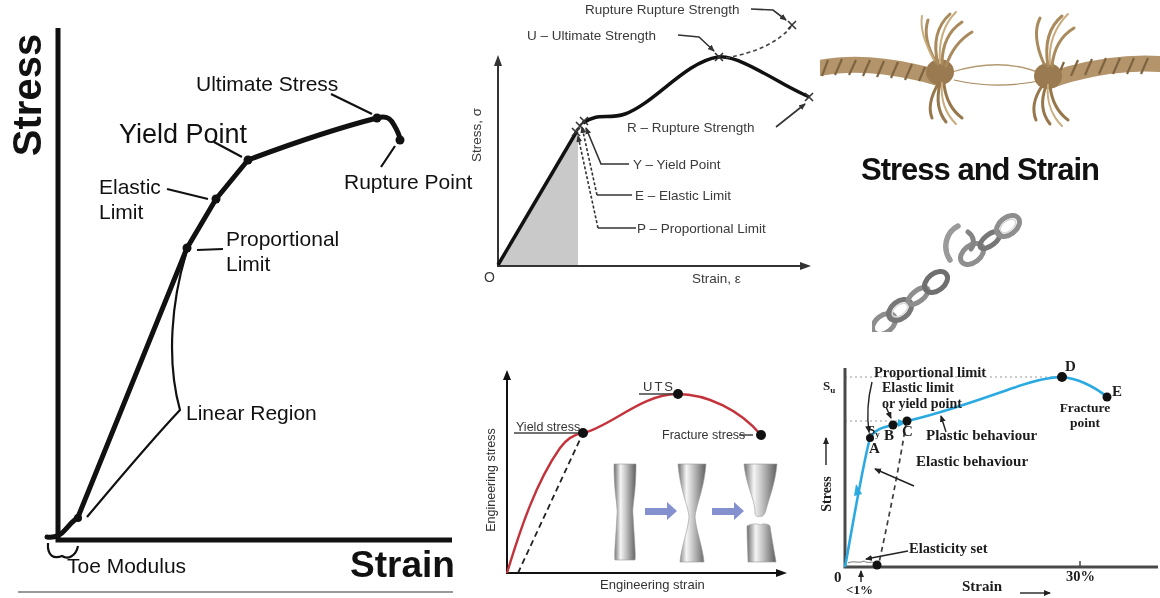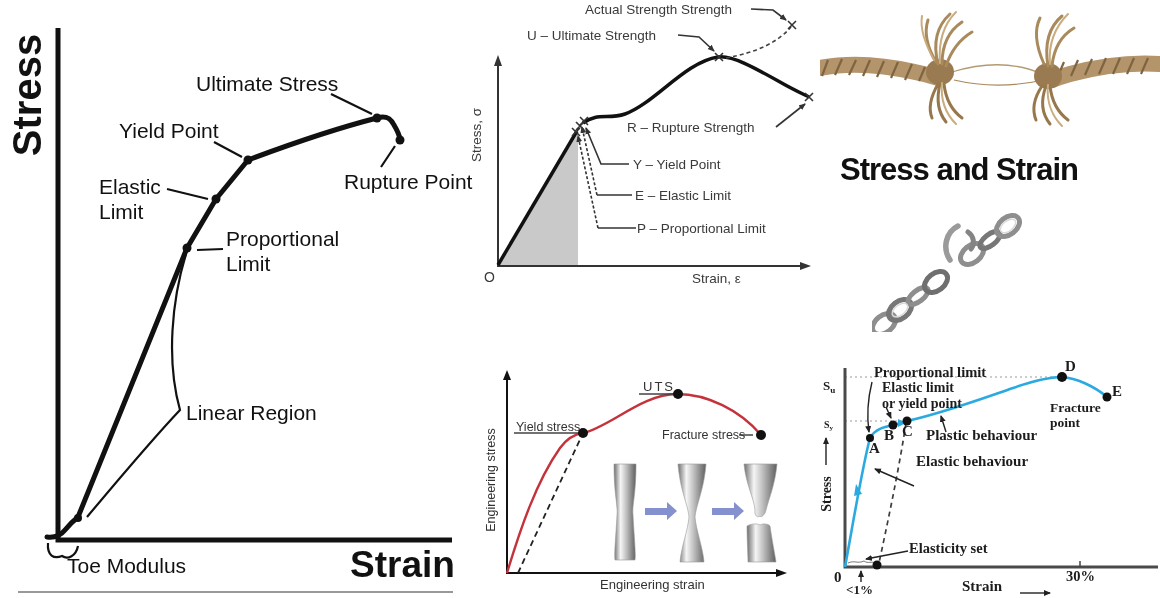--- a/index.html
+++ b/index.html
@@ -5,21 +5,21 @@
   html,body{margin:0;padding:0;background:#fff;}
   #stage{position:relative;width:1160px;height:598px;background:#fff;overflow:hidden;
          font-family:"Liberation Sans",sans-serif;}
   svg{position:absolute;display:block;}
   .lbl{position:absolute;color:#111;white-space:pre-line;line-height:1.18;
        font-family:"Liberation Sans",sans-serif;}
   .gray{color:#3a3a3a;}
   .mid{color:#333;}
   .serif{font-family:"Liberation Serif","DejaVu Serif",serif;color:#1c1c1c;font-weight:700;}
   .rot{transform:rotate(-90deg);text-align:center;}
-  .ctr{text-align:left;}
+  .ctr{text-align:center;}
   .big{font-weight:700;}
   sub{font-size:70%;vertical-align:-0.35em;}
 </style>
 </head>
 <body>
 
 <div id="stage">
 
   <svg style="left:0;top:0" width="470" height="598" viewBox="0 0 470 598">
     <path d="M 58,28 L 58,540 L 452,540" fill="none" stroke="#111" stroke-width="5"></path>
@@ -32,21 +32,21 @@
     <circle cx="187" cy="248" r="4.5" fill="#111"></circle>
     <circle cx="216" cy="199" r="4.5" fill="#111"></circle>
     <circle cx="248" cy="160" r="4.5" fill="#111"></circle>
     <circle cx="377" cy="118" r="4.5" fill="#111"></circle>
     <circle cx="400" cy="140" r="4.5" fill="#111"></circle>
   </svg>
 
   <div class="lbl rot big" style="left:-53px;top:72px;width:160px;height:46px;line-height:46px;font-size:40px">Stress</div>
   <div class="lbl big" style="left:350px;top:543px;font-size:37px">Strain</div>
   <div class="lbl" style="left:196px;top:72px;font-size:21px">Ultimate Stress</div>
-  <div class="lbl" style="left:119px;top:119px;font-size:21px">Yield Point</div>
+  <div class="lbl" style="left:119px;top:119px;font-size:27px">Yield Point</div>
   <div class="lbl" style="left:99px;top:175px;font-size:21px">Elastic
 Limit</div>
   <div class="lbl" style="left:226px;top:227px;font-size:21px">Proportional
 Limit</div>
   <div class="lbl" style="left:344px;top:170px;font-size:21px">Rupture Point</div>
   <div class="lbl" style="left:186px;top:401px;font-size:21px">Linear Region</div>
   <div class="lbl" style="left:67px;top:554px;font-size:21px">Toe Modulus</div>
 
   <svg style="left:470px;top:0" width="350" height="300" viewBox="0 0 350 300">
     <defs>
@@ -67,21 +67,21 @@
     <path d="M 281,9 L 303,10 L 316,20" fill="none" stroke="#333" stroke-width="1.6" marker-end="url(#m2)"></path>
     <path d="M 208,35 L 229,37 L 244,51" fill="none" stroke="#333" stroke-width="1.6" marker-end="url(#m2)"></path>
     <path d="M 306,127 L 335,104" fill="none" stroke="#333" stroke-width="1.6" marker-end="url(#m2)"></path>
     <path d="M 159,164 L 131,164 L 116,128" fill="none" stroke="#333" stroke-width="1.6" marker-end="url(#m2)"></path>
     <path d="M 162,195 L 127,195" fill="none" stroke="#333" stroke-width="1.6"></path>
     <path d="M 127,195 L 112,127" fill="none" stroke="#333" stroke-width="1.6" stroke-dasharray="3,2" marker-end="url(#m2)"></path>
     <path d="M 166,228 L 128,228" fill="none" stroke="#333" stroke-width="1.6"></path>
     <path d="M 128,228 L 108,136" fill="none" stroke="#333" stroke-width="1.6" stroke-dasharray="3,2" marker-end="url(#m2)"></path>
   </svg>
 
-  <div class="lbl gray" style="left:585px;top:2px;font-size:13.5px">Actual Strength Strength</div>
+  <div class="lbl gray" style="left:585px;top:2px;font-size:13.5px">Rupture Rupture Strength</div>
   <div class="lbl gray" style="left:527px;top:28px;font-size:13.5px">U – Ultimate Strength</div>
   <div class="lbl gray" style="left:627px;top:120px;font-size:13.5px">R – Rupture Strength</div>
   <div class="lbl gray" style="left:633px;top:157px;font-size:13.5px">Y – Yield Point</div>
   <div class="lbl gray" style="left:635px;top:188px;font-size:13.5px">E – Elastic Limit</div>
   <div class="lbl gray" style="left:637px;top:221px;font-size:13.5px">P – Proportional Limit</div>
   <div class="lbl gray rot" style="left:422px;top:127px;width:110px;height:16px;font-size:13.5px">Stress, σ</div>
   <div class="lbl gray" style="left:692px;top:271px;font-size:13.5px">Strain, ε</div>
   <div class="lbl gray" style="left:484px;top:269px;font-size:14px">O</div>
 
   <svg style="left:470px;top:330px" width="350" height="268" viewBox="0 0 350 268">
@@ -190,21 +190,21 @@
       <path d="M 96,136 L 57,119" marker-end="url(#m5)"></path>
       <path d="M 90,201 L 48,209" marker-end="url(#m5)"></path>
       <path d="M 43,232 L 43,221" marker-end="url(#m5)"></path>
       <path d="M 8,115 L 8,88" marker-end="url(#m5)"></path>
       <path d="M 202,243 L 232,243" marker-end="url(#m5)"></path>
     </g>
   </svg>
 
   <div class="lbl serif" style="left:823px;top:363px;font-size:13px">
     <span>S</span><sub>u</sub></div>
-  <div class="lbl serif" style="left:824px;top:407px;font-size:10px">
+  <div class="lbl serif" style="left:868px;top:407px;font-size:13px">
     <span>S</span><sub>y</sub></div>
   <div class="lbl serif" style="left:874px;top:364px;font-size:14.5px">Proportional limit</div>
   <div class="lbl serif" style="left:882px;top:380px;font-size:14px;line-height:1.15">Elastic limit
 or yield point</div>
   <div class="lbl serif" style="left:926px;top:427px;font-size:15px">Plastic behaviour</div>
   <div class="lbl serif" style="left:916px;top:453px;font-size:15px">Elastic behaviour</div>
   <div class="lbl serif" style="left:909px;top:540px;font-size:14.5px">Elasticity set</div>
   <div class="lbl serif ctr" style="left:1050px;top:400px;width:70px;font-size:13.5px;line-height:15px">Fracture
 point</div>
   <div class="lbl serif" style="left:869px;top:440px;font-size:15px">A</div>

